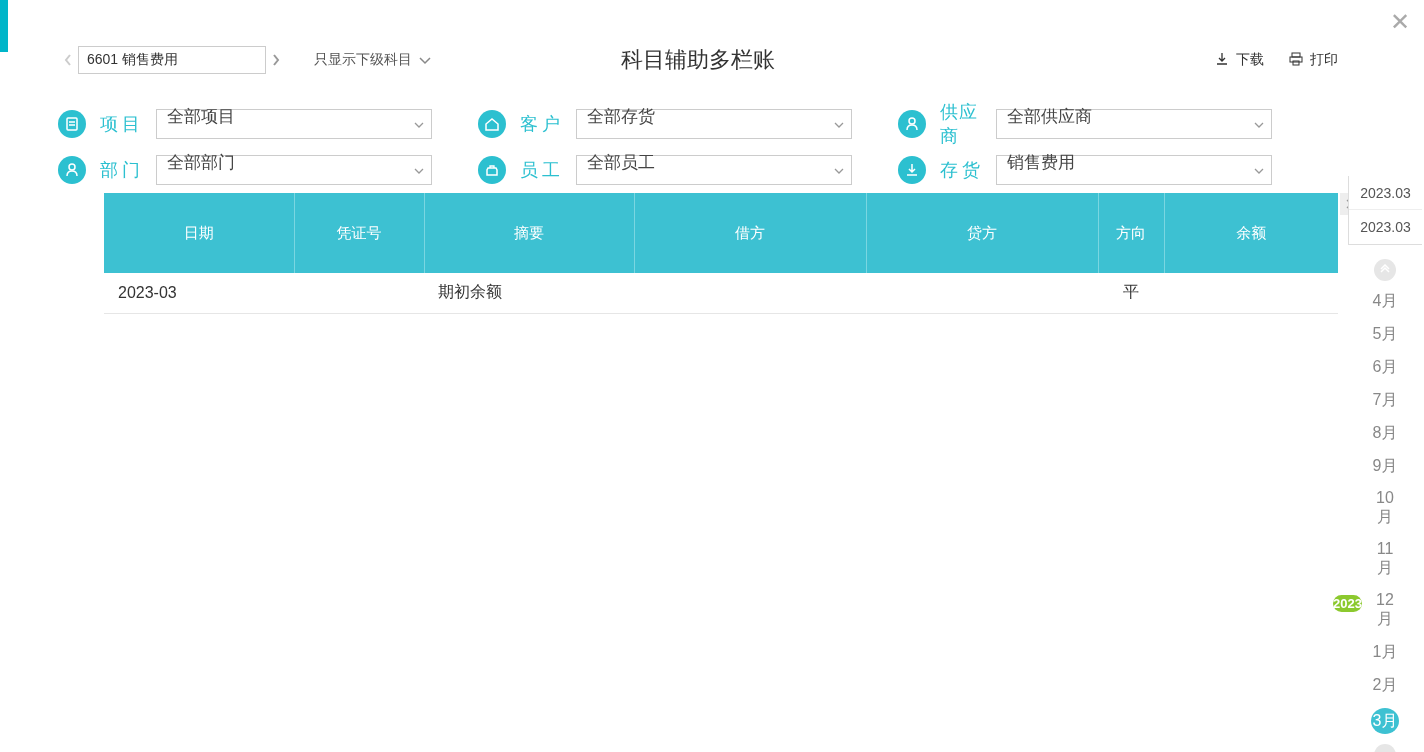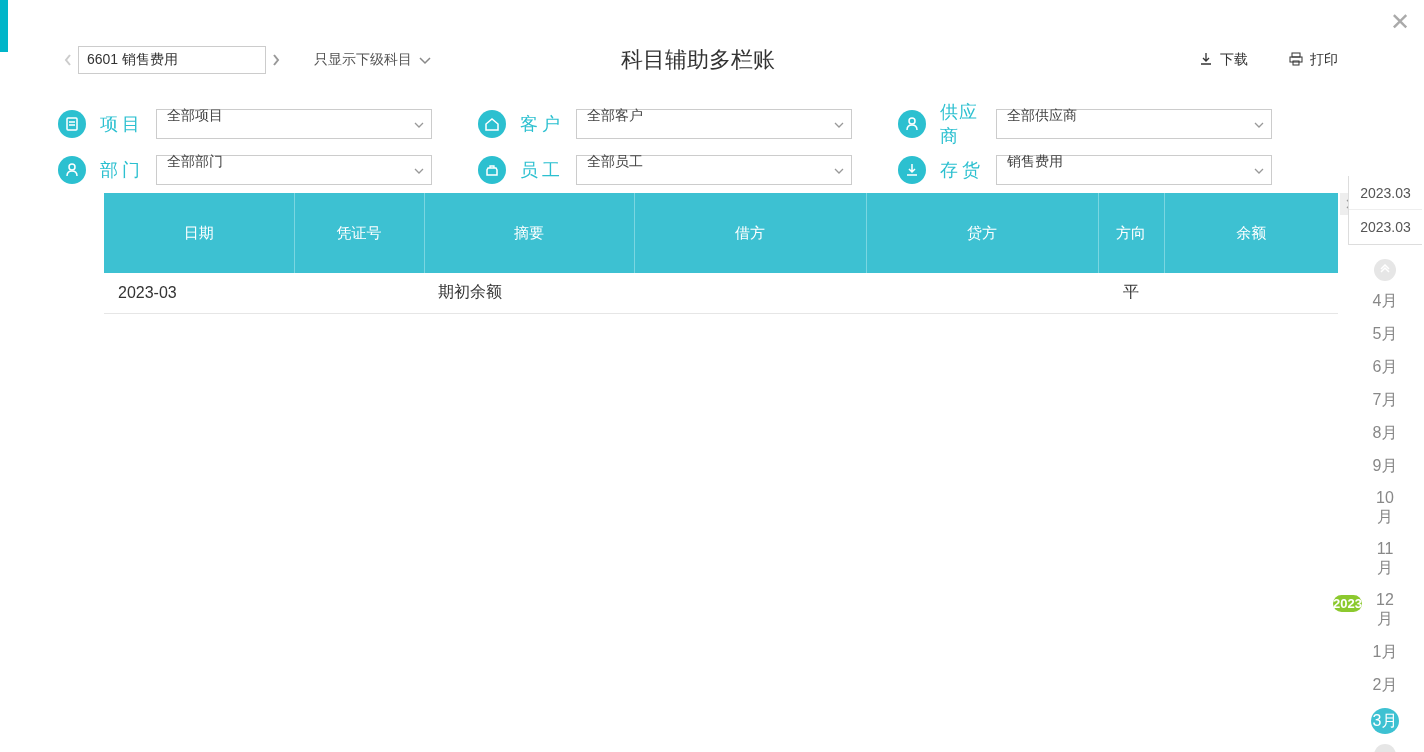--- a/index.html
+++ b/index.html
@@ -82,21 +82,21 @@
     transform: translateX(-50%);
     font-size: 22px;
     color: #333;
     font-weight: 400;
   }
 
   .right-actions {
     position: absolute;
     right: 0;
     display: flex;
-    gap: 40px;
+    gap: 24px;
     align-items: center;
   }
   .action-item {
     display: flex; align-items: center; gap: 6px;
     cursor: pointer;
     color: #333;
     font-size: 14px;
   }
   .action-item svg { width: 16px; height: 16px; }
 
@@ -129,21 +129,21 @@
   }
   .filter-select {
     position: relative;
     flex: none;
     width: 276px;
     height: 30px;
     border: 1px solid #ccc;
     display: flex; align-items: center;
     padding: 0 24px 16px 10px;
     color: #444;
-    font-size: 14px;
+    font-size: 17px;
     cursor: pointer;
   }
   .filter-select .chev {
     position: absolute; right: 6px; top: 50%; transform: translateY(-50%);
   }
   .filter-select .chev svg { width: 12px; height: 8px; stroke: #999; }
 
   .table-wrap {
     position: relative;
     margin-top: 8px;
@@ -343,21 +343,21 @@
       </div>
     </div>
     <div class="filter-cell">
       <div class="filter-icon">
         <svg viewBox="0 0 16 16">
             <path d="M2 8 L8 3 L14 8 V14 H2 Z" fill="none" stroke-width="1.5"></path>
           </svg>
       </div>
       <div class="filter-label">客户</div>
       <div class="filter-select">
-        <span>全部客户</span>
+        <span>全部存货</span>
         <span class="chev"><svg viewBox="0 0 12 8">
               <path d="M2 2 L6 6 L10 2" fill="none" stroke-width="1.3"></path>
             </svg></span>
       </div>
     </div>
     <div class="filter-cell">
       <div class="filter-icon">
         <svg viewBox="0 0 16 16">
             <circle cx="8" cy="5" r="3" fill="none" stroke-width="1.5"></circle>
             <path d="M3 14c0-3 2-5 5-5s5 2 5 5" fill="none" stroke-width="1.5"></path>

